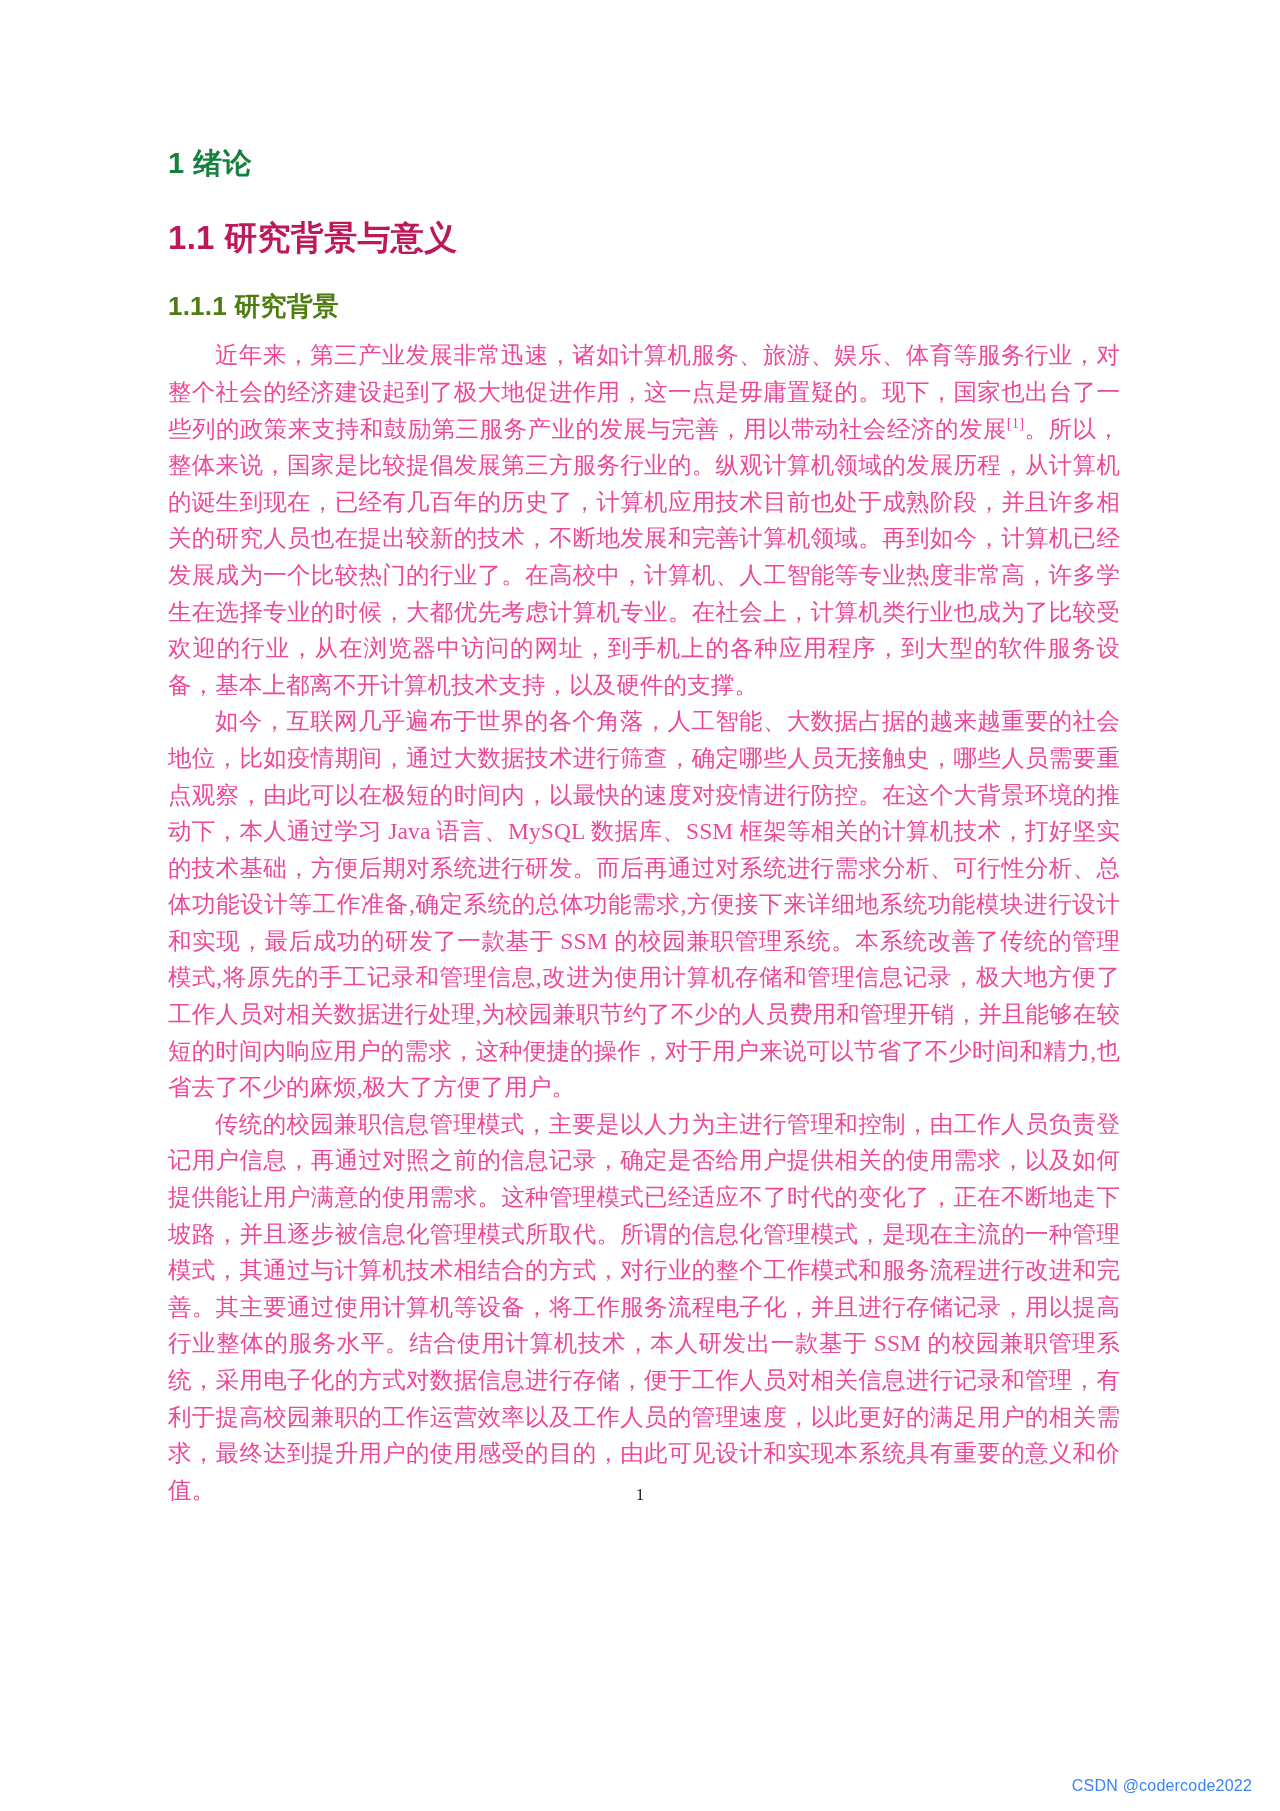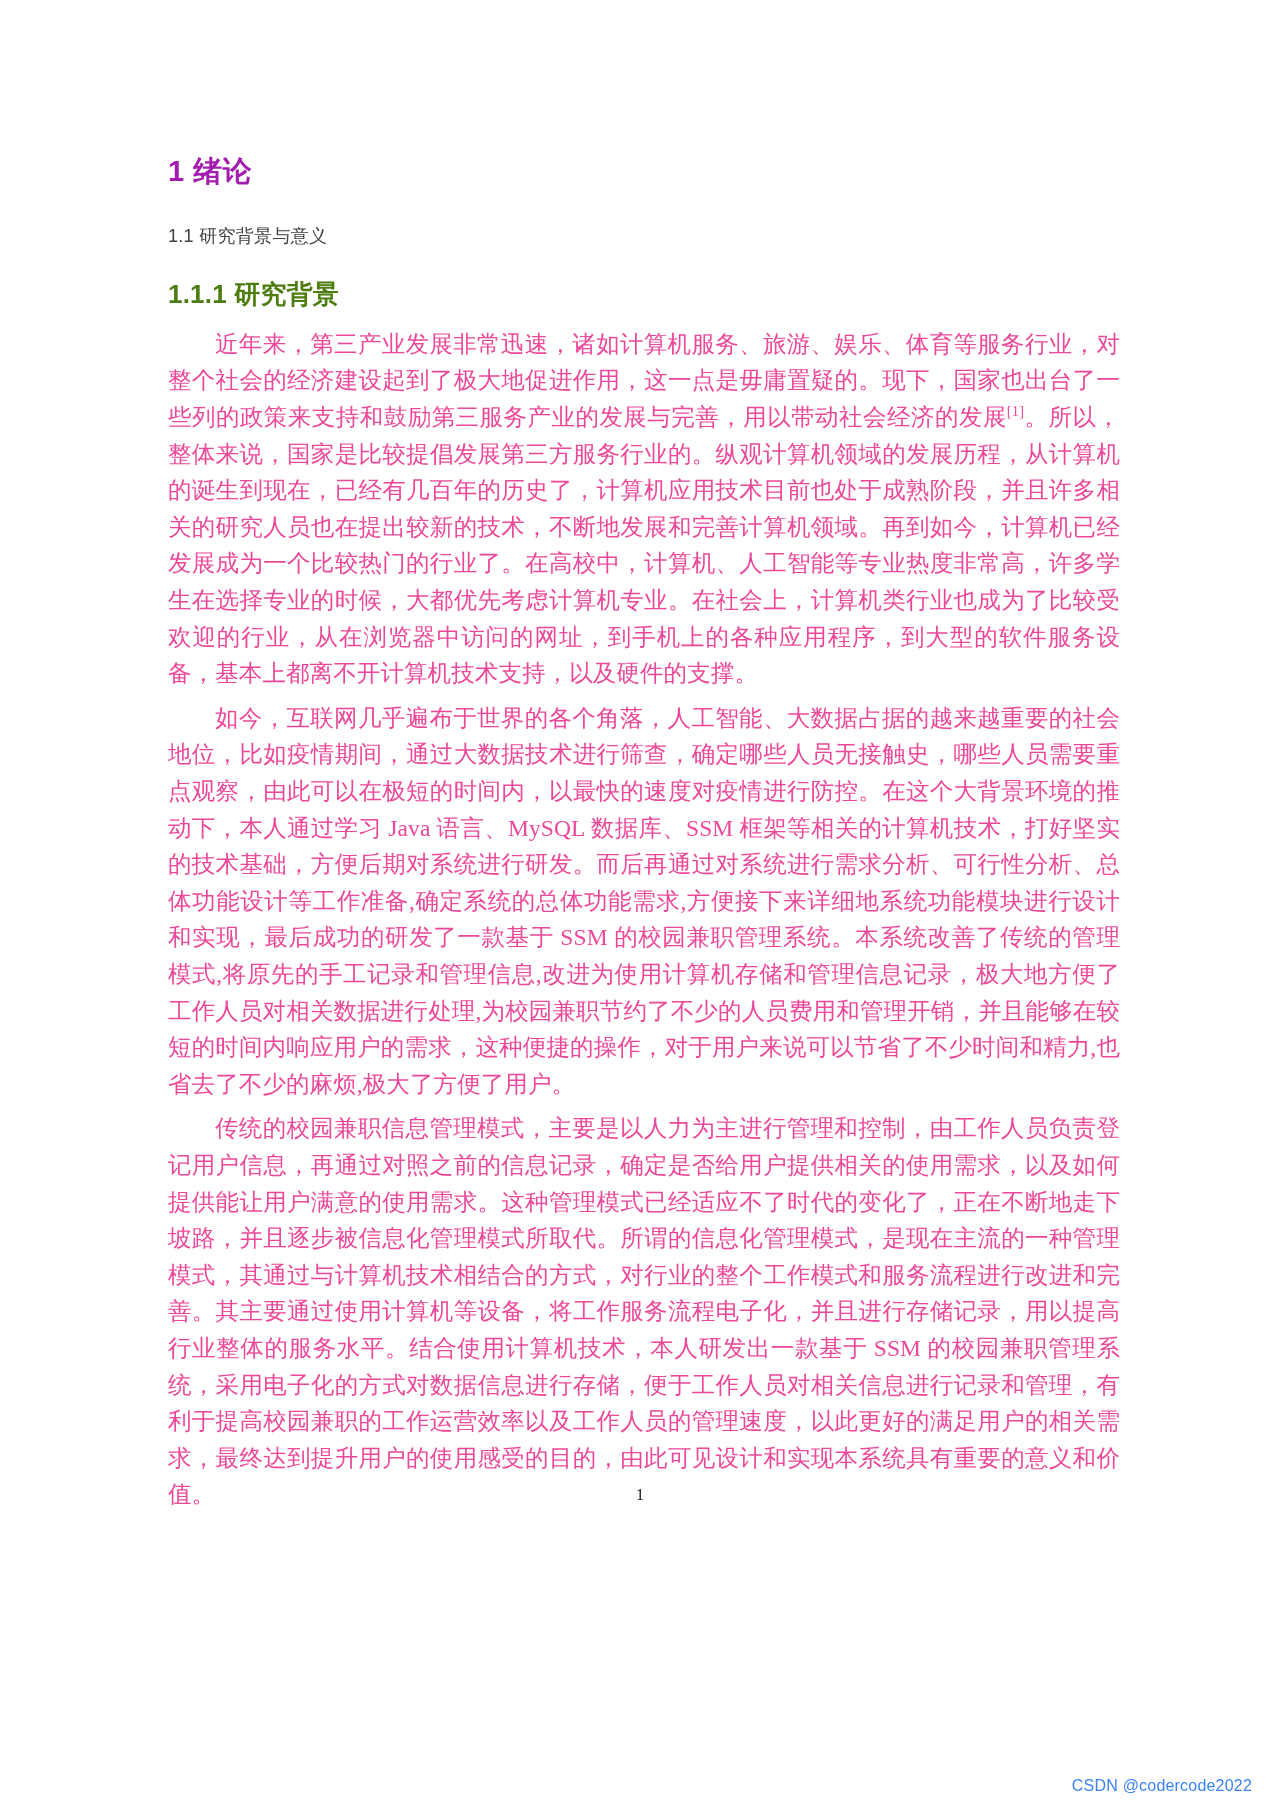--- a/index.html
+++ b/index.html
@@ -30,33 +30,33 @@
     left: 168px;
     top: 140px;
     width: 952px;
   }
 
   h1.chapter-title {
     font-family: "Liberation Sans", "DejaVu Sans", sans-serif;
     font-size: 29px;
     font-weight: bold;
     line-height: 1.3;
-    margin: 13px 0 34px 0;
+    margin: 5px 0 34px 0;
     letter-spacing: 0.5px;
-    color: #a21caf;
+    color: #15803d;
   }
 
   h2.section-title {
     font-family: "Liberation Sans", "DejaVu Sans", sans-serif;
-    font-size: 18px;
-    font-weight: normal;
+    font-size: 33px;
+    font-weight: bold;
     line-height: 1.3;
     margin: 0 0 30px 0;
     letter-spacing: 0.3px;
-    color: #404040;
+    color: #be185d;
   }
 
   h3.subsection-title {
     font-family: "Liberation Sans", "DejaVu Sans", sans-serif;
     font-size: 26px;
     font-weight: bold;
     line-height: 1.3;
     margin: 0 0 14px 0;
     letter-spacing: 0.2px;
     color: #4d7c0f;
@@ -73,21 +73,21 @@
     margin: 0;
     text-align: justify;
     text-justify: inter-character;
     text-indent: 2em;
     color: #ec4899;
     letter-spacing: 0.1px;
     word-break: break-all;
   }
 
   p.body-para + p.body-para {
-    margin-top: 8px;
+    margin-top: 0px;
   }
 
   sup.citation {
     font-size: 0.62em;
     vertical-align: super;
     line-height: 0;
   }
 
   .page-number {
     position: absolute;

